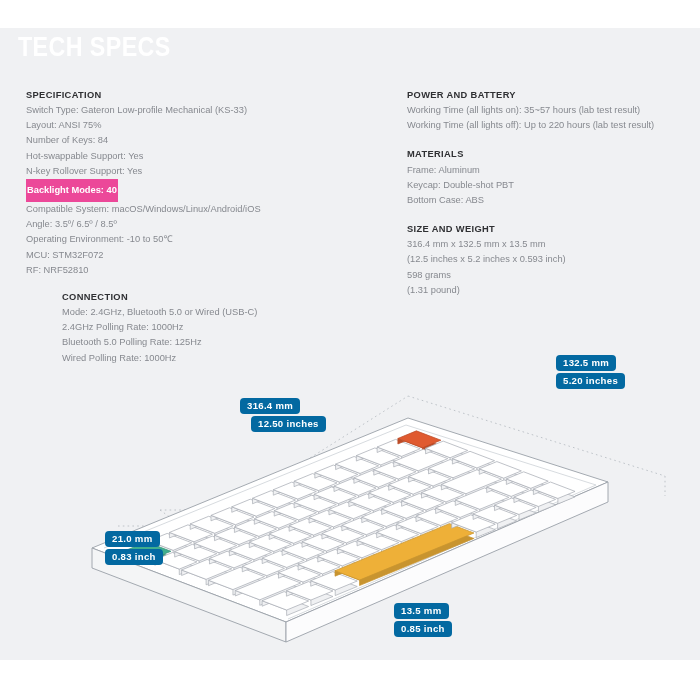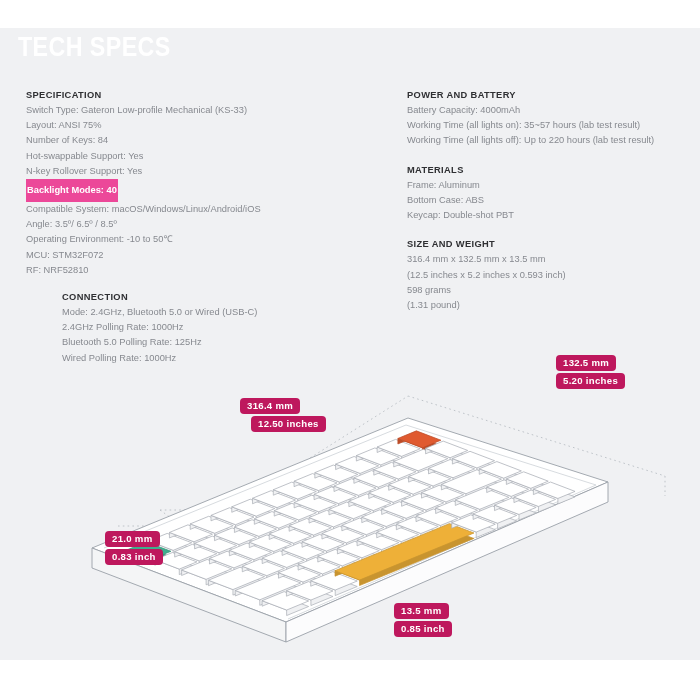--- a/index.html
+++ b/index.html
@@ -59,21 +59,21 @@
     background: #ec4899;
     color: #ffffff;
     font-weight: bold;
     display: inline-block;
     padding: 4px 1px;
   }
 
   
   .badge {
     position: absolute;
-    background: #be185d;
+    background: #0369a1;
     color: #ffffff;
     font-size: 9.6px;
     font-weight: bold;
     letter-spacing: 0.3px;
     border-radius: 4px;
     padding: 2.5px 7px 3.5px 7px;
     white-space: nowrap;
     line-height: 1;
     user-select: none;
   }
@@ -123,30 +123,29 @@
     <div class="spec-line">Mode: 2.4GHz, Bluetooth 5.0 or Wired (USB-C)</div>
     <div class="spec-line">2.4GHz Polling Rate: 1000Hz</div>
     <div class="spec-line">Bluetooth 5.0 Polling Rate: 125Hz</div>
     <div class="spec-line">Wired Polling Rate: 1000Hz</div>
   </div>
 
   <div class="col col-right">
 
     <div>
       <div class="sec-head">POWER AND BATTERY</div>
-      <div class="spec-line">Battery Capacity: 4000mAh</div>
       <div class="spec-line">Working Time (all lights on): 35~57 hours (lab test result)</div>
       <div class="spec-line">Working Time (all lights off): Up to 220 hours (lab test result)</div>
     </div>
 
     <div>
       <div class="sec-head spaced">MATERIALS</div>
       <div class="spec-line">Frame: Aluminum</div>
+      <div class="spec-line">Keycap: Double-shot PBT</div>
       <div class="spec-line">Bottom Case: ABS</div>
-      <div class="spec-line">Keycap: Double-shot PBT</div>
     </div>
 
     <div>
       <div class="sec-head spaced">SIZE AND WEIGHT</div>
       <div class="spec-line">316.4 mm x 132.5 mm x 13.5 mm</div>
       <div class="spec-line">(12.5 inches x 5.2 inches x 0.593 inch)</div>
       <div class="spec-line">598 grams</div>
       <div class="spec-line">(1.31 pound)</div>
     </div>
 

